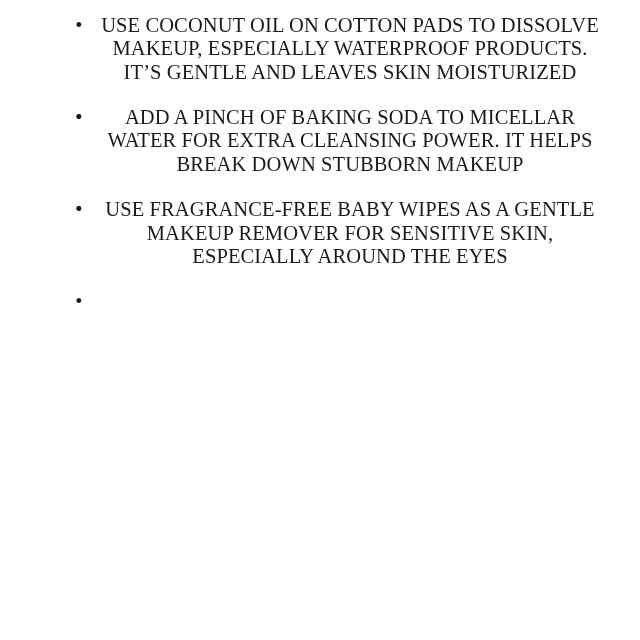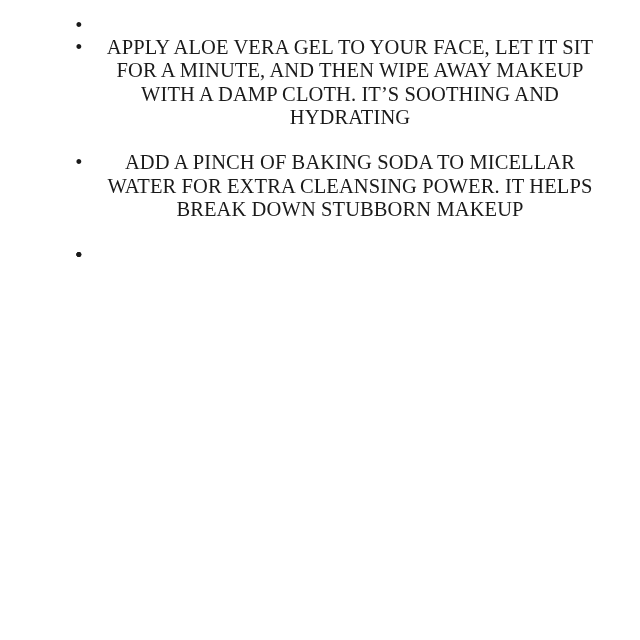--- a/index.html
+++ b/index.html
@@ -58,38 +58,39 @@
   }
 </style>
 </head>
 <body>
 
 <div class="page">
   <ul class="tip-list">
 
     <li class="tip-item">
       <span class="bullet">•</span>
+      <span class="tip-text">USE COCONUT OIL ON COTTON PADS TO DISSOLVE MAKEUP, ESPECIALLY WATERPROOF PRODUCTS. IT’S GENTLE AND LEAVES SKIN MOISTURIZED</span>
     </li>
 
     <li class="tip-item">
       <span class="bullet">•</span>
-      <span class="tip-text">APPLY ALOE VERA GEL TO YOUR FACE, LET IT SIT FOR A MINUTE, AND THEN WIPE AWAY MAKEUP WITH A DAMP CLOTH. IT’S SOOTHING AND HYDRATING</span>
     </li>
 
     <li class="tip-item">
       <span class="bullet">•</span>
       <span class="tip-text">ADD A PINCH OF BAKING SODA TO MICELLAR WATER FOR EXTRA CLEANSING POWER. IT HELPS BREAK DOWN STUBBORN MAKEUP</span>
     </li>
 
     <li class="tip-item">
       <span class="bullet">•</span>
     </li>
 
     <li class="tip-item">
       <span class="bullet">•</span>
+      <span class="tip-text">USE FRAGRANCE-FREE BABY WIPES AS A GENTLE MAKEUP REMOVER FOR SENSITIVE SKIN, ESPECIALLY AROUND THE EYES</span>
     </li>
 
     <li class="tip-item">
       <span class="bullet">•</span>
     </li>
 
   </ul>
 </div>
 
 </body></html>

